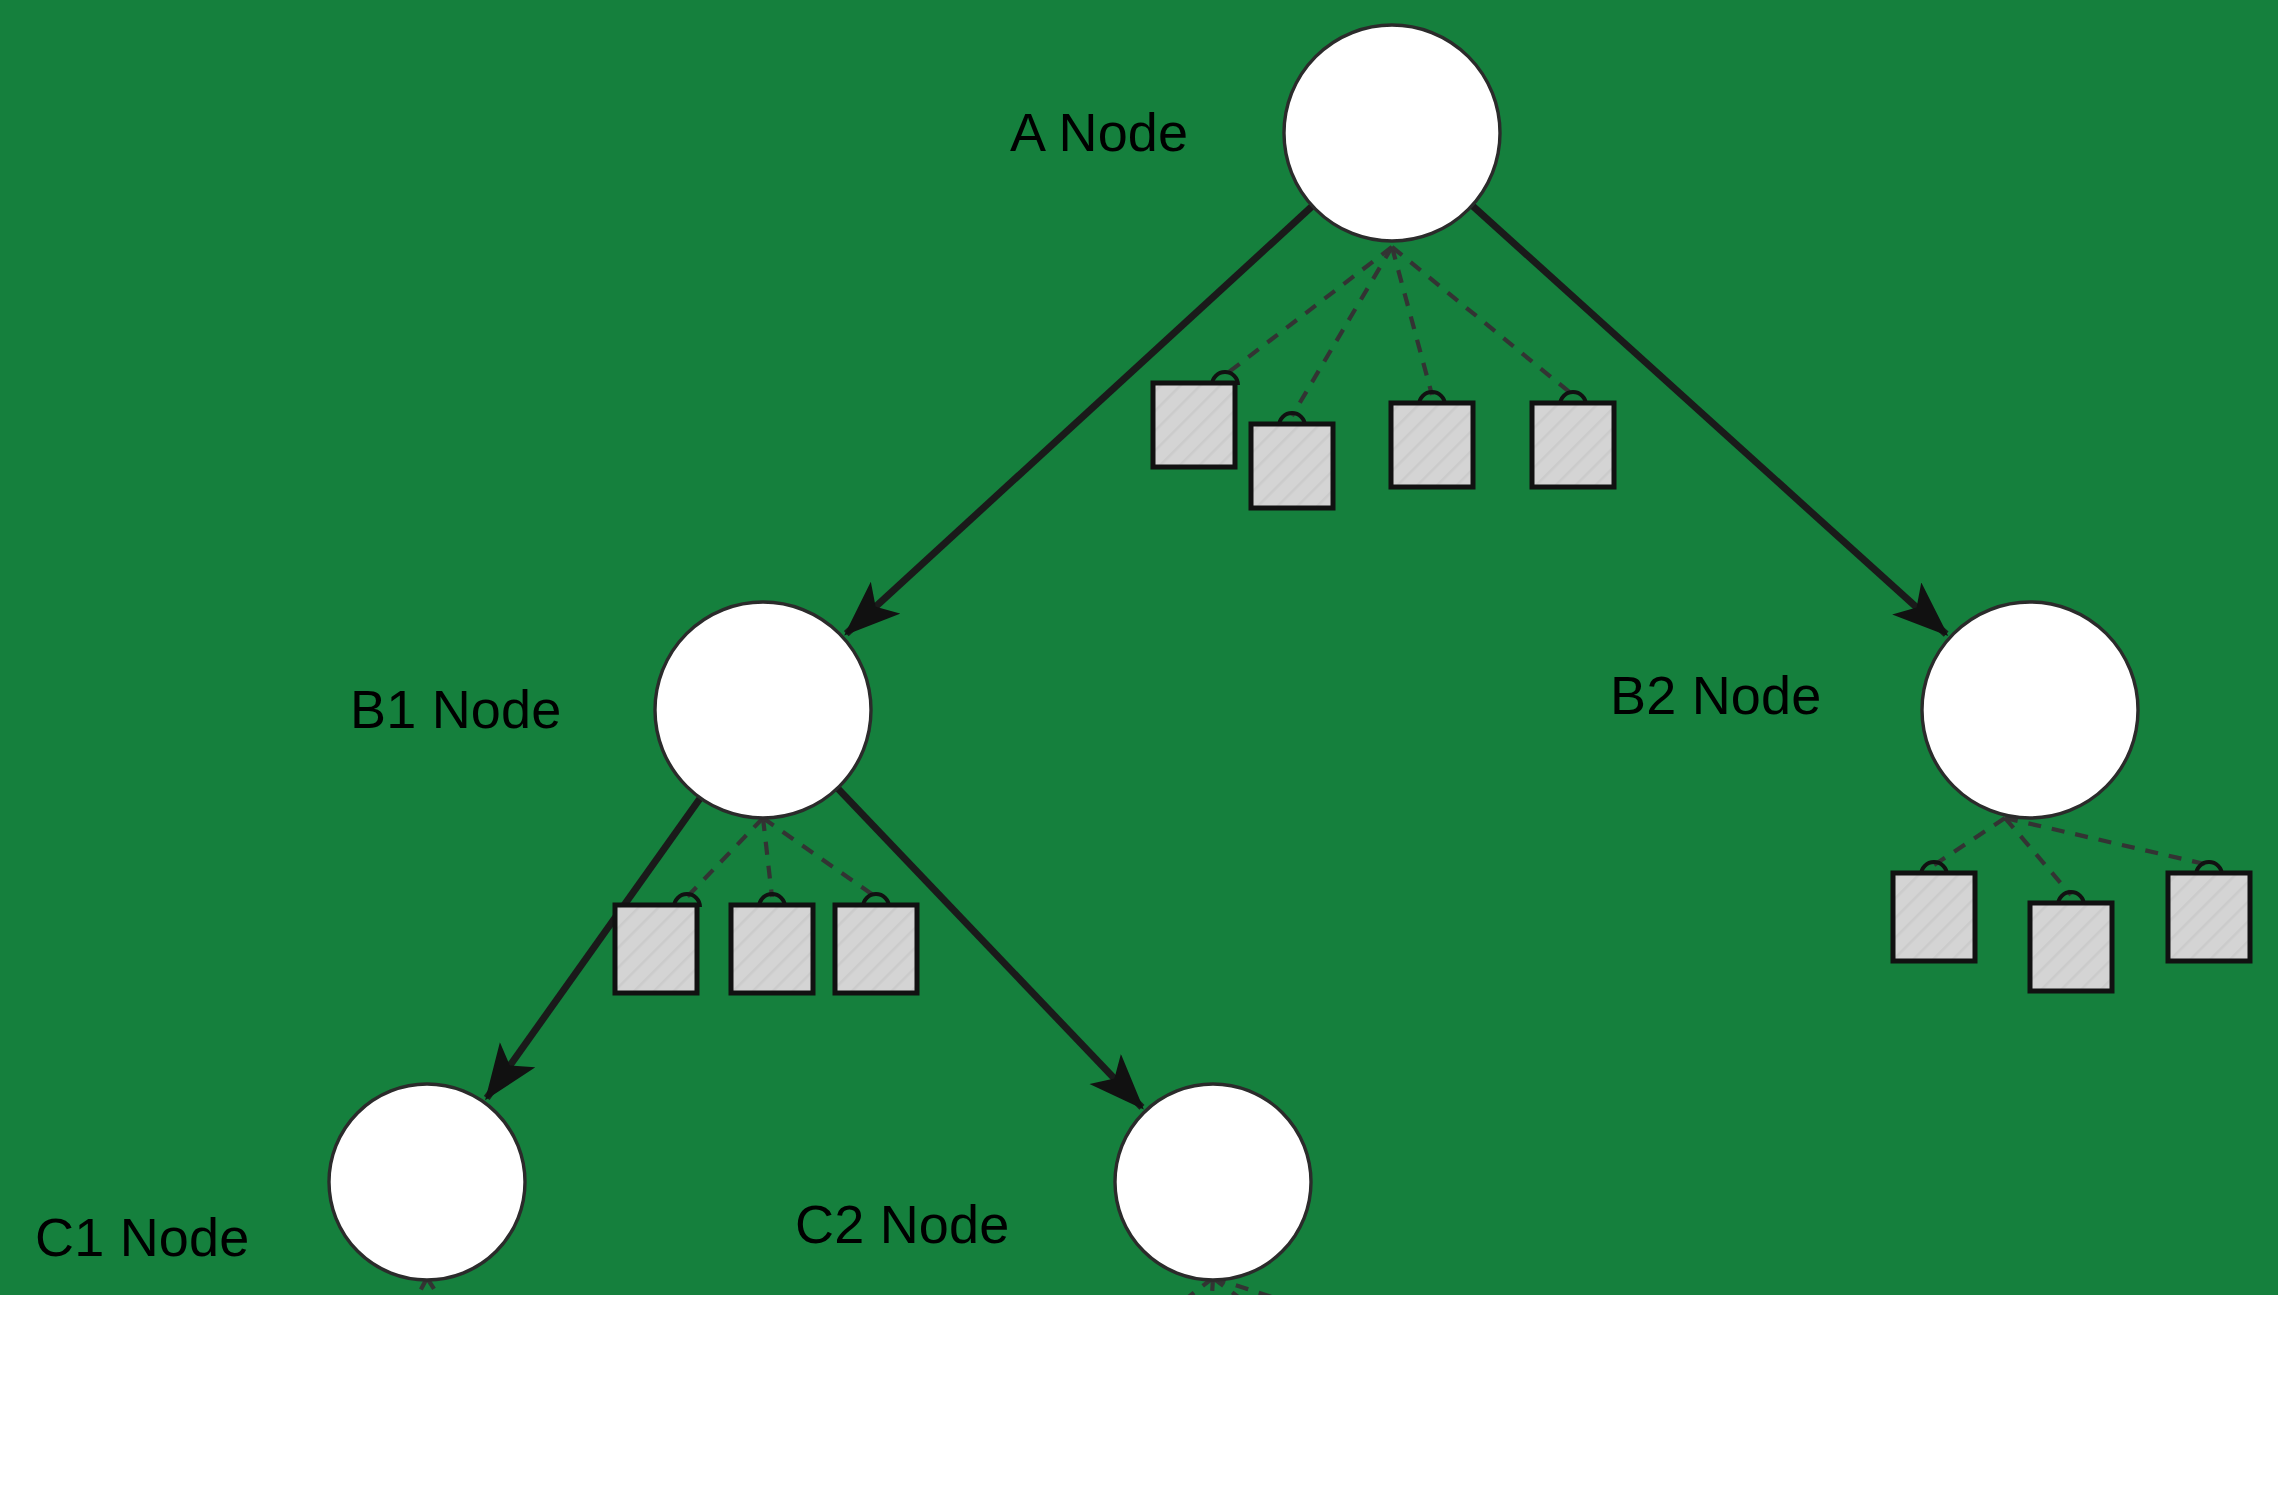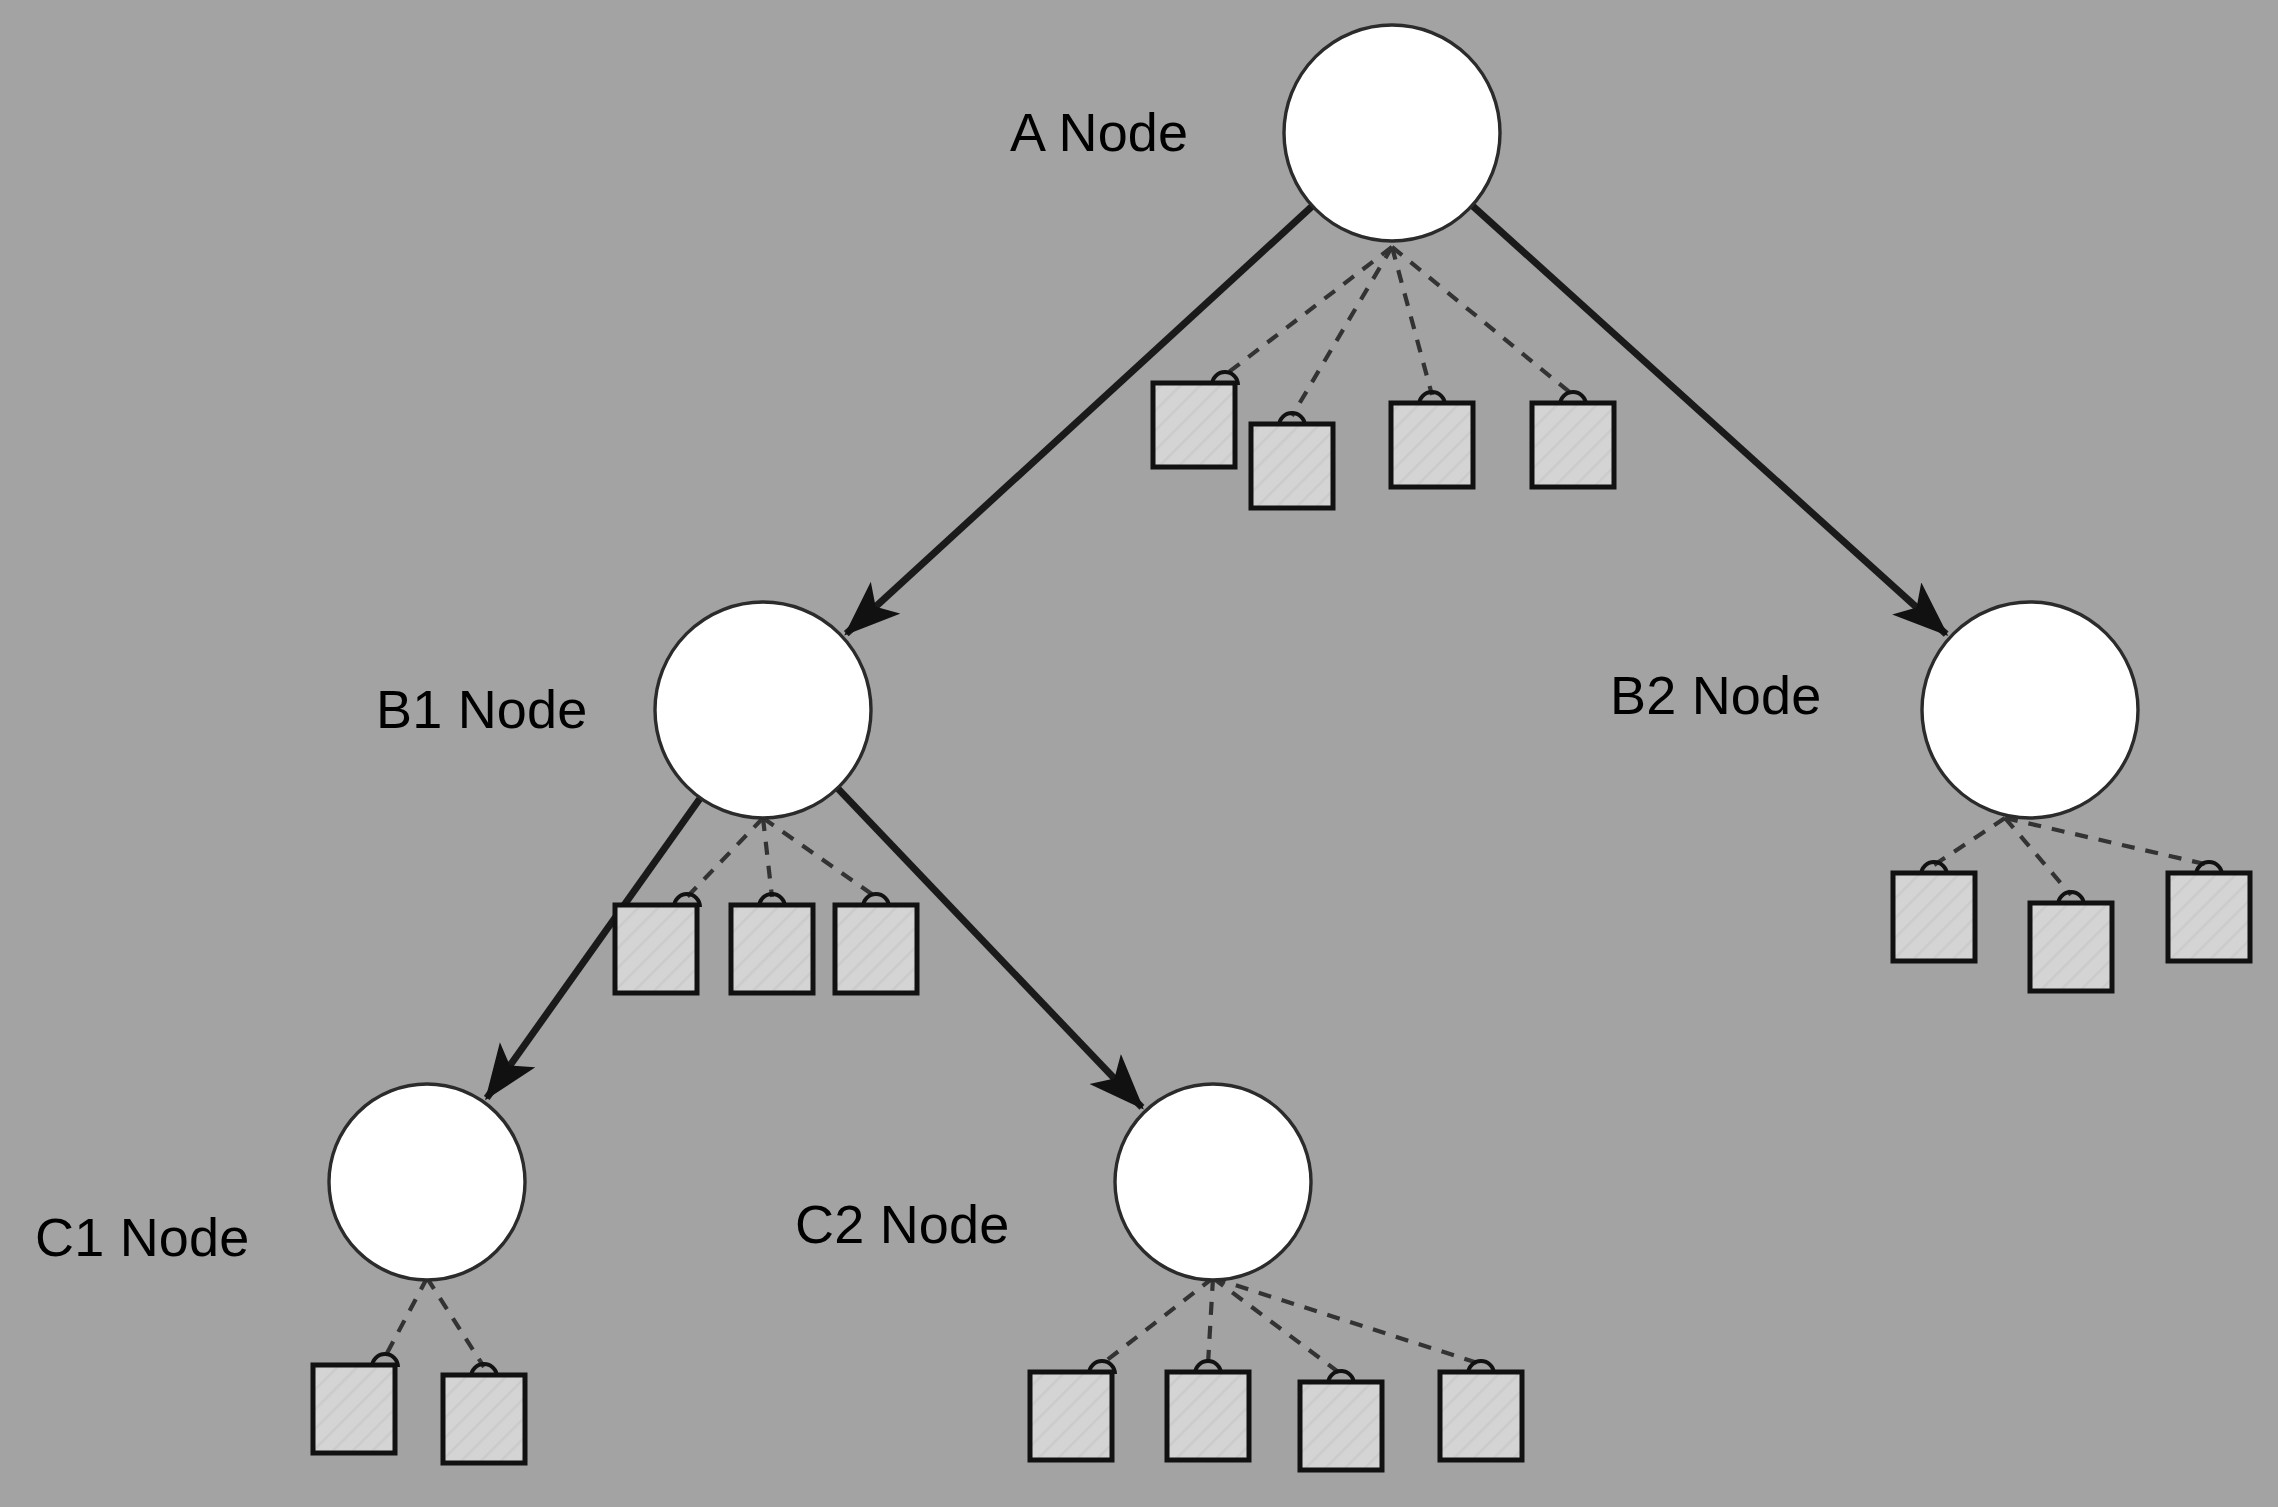--- a/index.html
+++ b/index.html
@@ -7,22 +7,22 @@
     margin: 0;
     padding: 0;
     background: #ffffff;
   }
   body {
     font-family: "Liberation Sans", sans-serif;
   }
   #stage {
     position: relative;
     width: 2278px;
-    height: 1507px;
-    background: #a3a3a3;
+    height: 1295px;
+    background: #15803d;
     overflow: hidden;
   }
   #diagram-svg {
     position: absolute;
     left: 0;
     top: 0;
     width: 2278px;
     height: 1507px;
     display: block;
   }
@@ -114,18 +114,18 @@
     <g id="nodes-layer">
         <circle cx="1392" cy="133" r="108" fill="#ffffff" stroke="#2b2b2b" stroke-width="3.4"></circle>
         <circle cx="763" cy="710" r="108" fill="#ffffff" stroke="#2b2b2b" stroke-width="3.4"></circle>
         <circle cx="2030" cy="710" r="108" fill="#ffffff" stroke="#2b2b2b" stroke-width="3.4"></circle>
         <circle cx="427" cy="1182" r="98" fill="#ffffff" stroke="#2b2b2b" stroke-width="3.4"></circle>
         <circle cx="1213" cy="1182" r="98" fill="#ffffff" stroke="#2b2b2b" stroke-width="3.4"></circle>
       </g>
   </svg>
 
   <div class="node-label" id="label-a" style="left: 1010px; top: 105px;">A Node</div>
-  <div class="node-label" id="label-b1" style="left: 350px; top: 682px; margin-left: 26px;">B1 Node</div>
+  <div class="node-label" id="label-b1" style="left: 350px; top: 682px;">B1 Node</div>
   <div class="node-label" id="label-b2" style="left: 1610px; top: 668px;">B2 Node</div>
   <div class="node-label" id="label-c1" style="left: 35px; top: 1210px;">C1 Node</div>
   <div class="node-label" id="label-c2" style="left: 795px; top: 1197px;">C2 Node</div>
 
 </div>
 
 </body></html>

